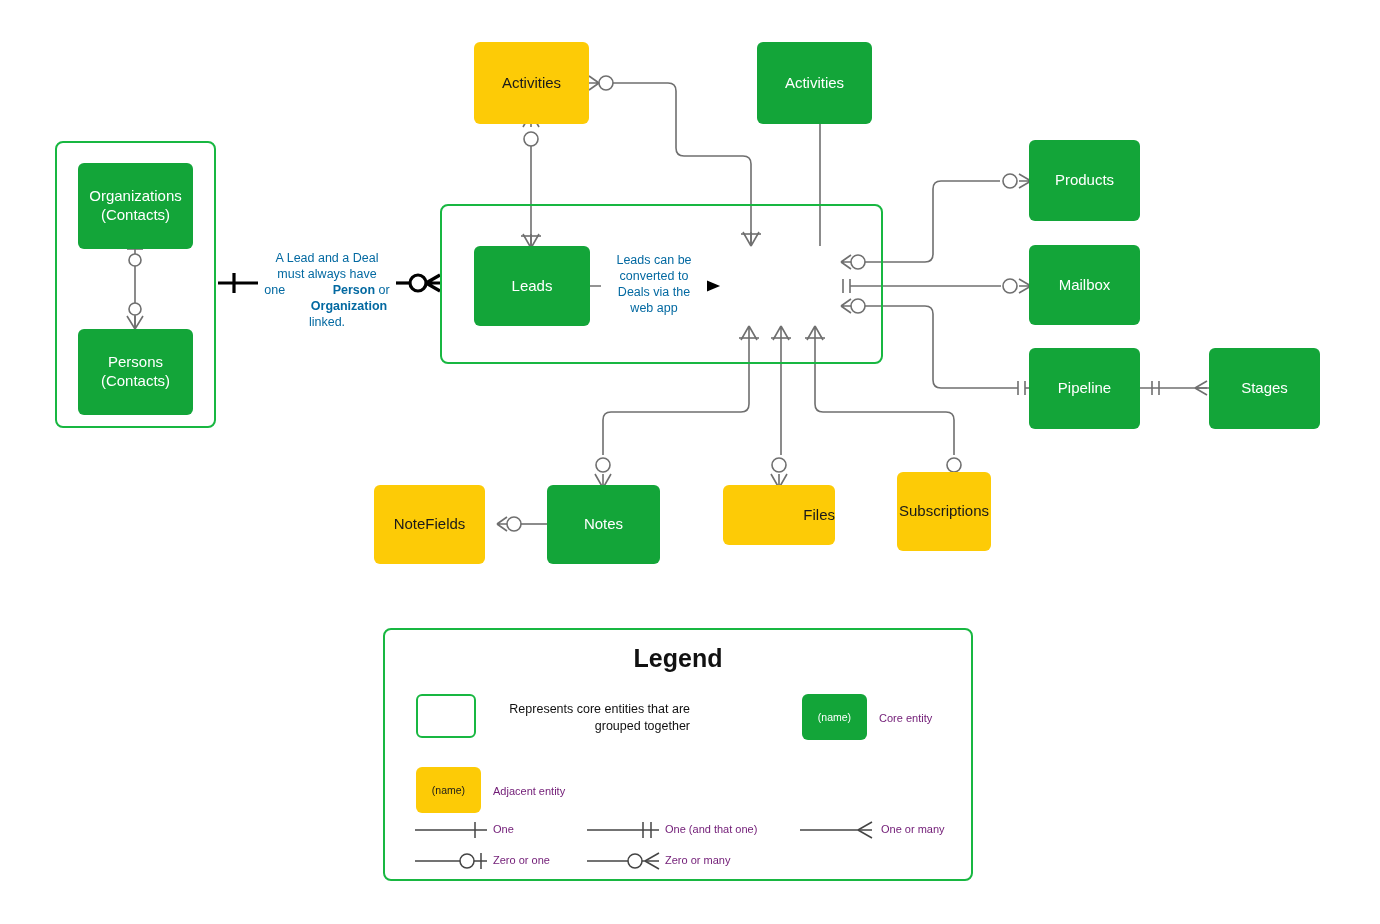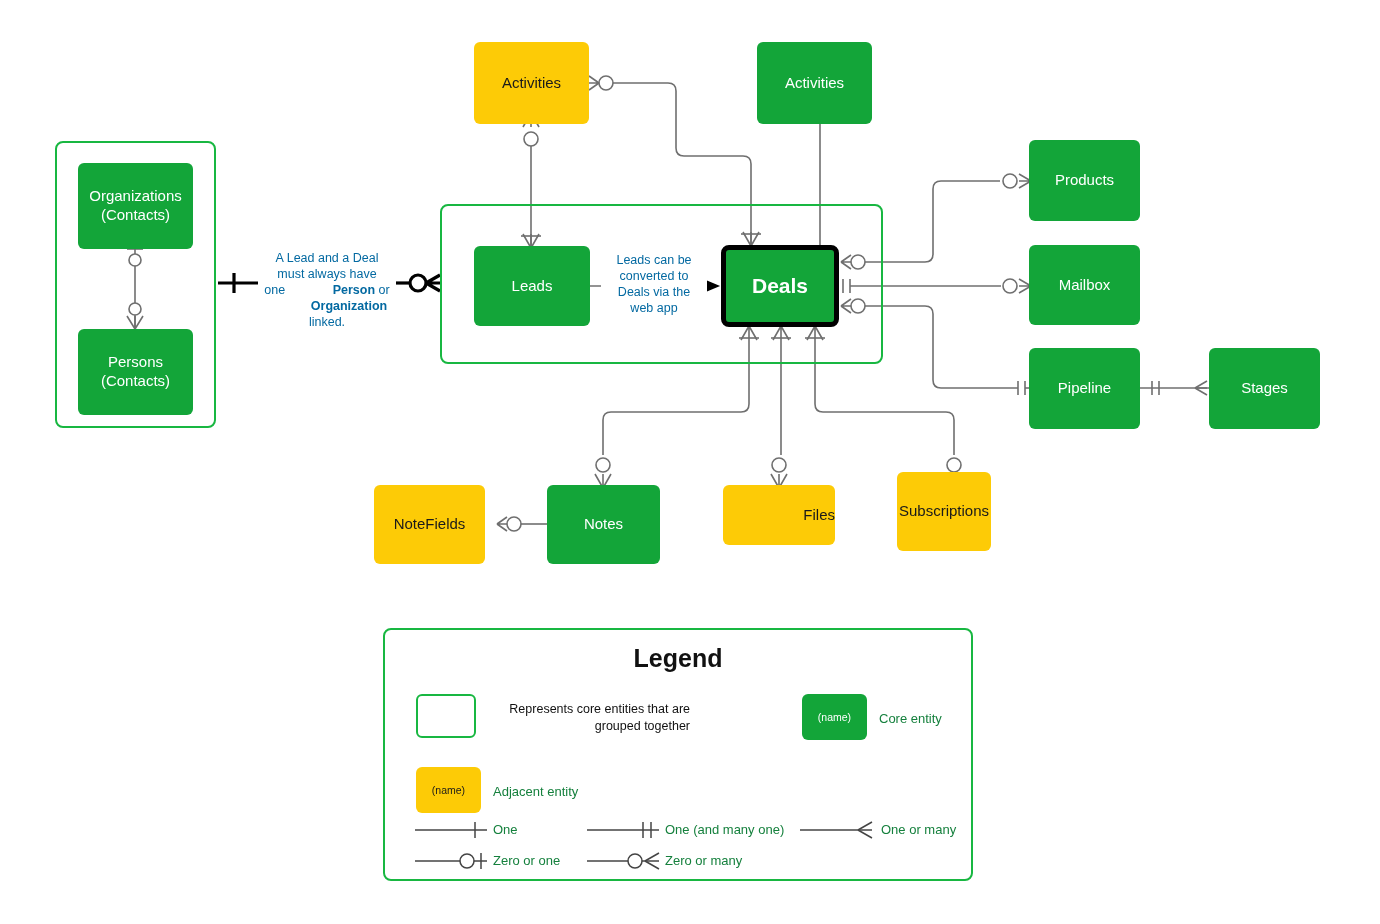--- a/index.html
+++ b/index.html
@@ -108,22 +108,22 @@
     font-size: 10.5px;
   }
   .lg-swatch.yellow {
     background: #fdcb06;
     color: #1a1a1a;
     display: flex; align-items: center; justify-content: center;
     font-size: 10.5px;
   }
   .lg-text {
     position: absolute;
-    font-size: 13px;
-    color: #15803d;
+    font-size: 11px;
+    color: #701a75;
     line-height: 1.3;
   }
   .lg-note-text {
     position: absolute;
     font-size: 12.5px;
     color: #111111;
     line-height: 1.35;
     width: 200px;
   }
   .lg-sym {
@@ -243,23 +243,20 @@
   </div>
 
   <div class="entity core" style="left:757px; top:42px; width:115px; height:82px;">
     <span>Activities</span>
   </div>
 
   <div class="entity core" style="left:474px; top:246px; width:116px; height:80px;">
     <span>Leads</span>
   </div>
 
-  <div class="entity core focus" style="left:721px; top:245px; width:118px; height:82px;">
-    <span>Deals</span>
-  </div>
 
   <div class="entity core" style="left:1029px; top:140px; width:111px; height:81px;">
     <span>Products</span>
   </div>
 
   <div class="entity core" style="left:1029px; top:245px; width:111px; height:80px;">
     <span>Mailbox</span>
   </div>
 
   <div class="entity core" style="left:1029px; top:348px; width:111px; height:81px;">
@@ -327,21 +324,21 @@
     </svg>
     <div class="lg-text" style="left:108px; top:192px;">One</div>
 
     <svg class="lg-sym" style="left:200px; top:188px;" width="86" height="24" viewBox="0 0 86 24">
       <g stroke="#444" stroke-width="1.5" fill="none">
         <line x1="2" y1="12" x2="74" y2="12"></line>
         <line x1="58" y1="4" x2="58" y2="20"></line>
         <line x1="66" y1="4" x2="66" y2="20"></line>
       </g>
     </svg>
-    <div class="lg-text" style="left:280px; top:192px;">One (and many one)</div>
+    <div class="lg-text" style="left:280px; top:192px;">One (and that one)</div>
 
     <svg class="lg-sym" style="left:413px; top:188px;" width="86" height="24" viewBox="0 0 86 24">
       <g stroke="#444" stroke-width="1.5" fill="none">
         <line x1="2" y1="12" x2="74" y2="12"></line>
         <path d="M60,12 L74,4 M60,12 L74,20"></path>
       </g>
     </svg>
     <div class="lg-text" style="left:496px; top:192px;">One or many</div>
 
     <svg class="lg-sym" style="left:28px; top:219px;" width="86" height="24" viewBox="0 0 86 24">

